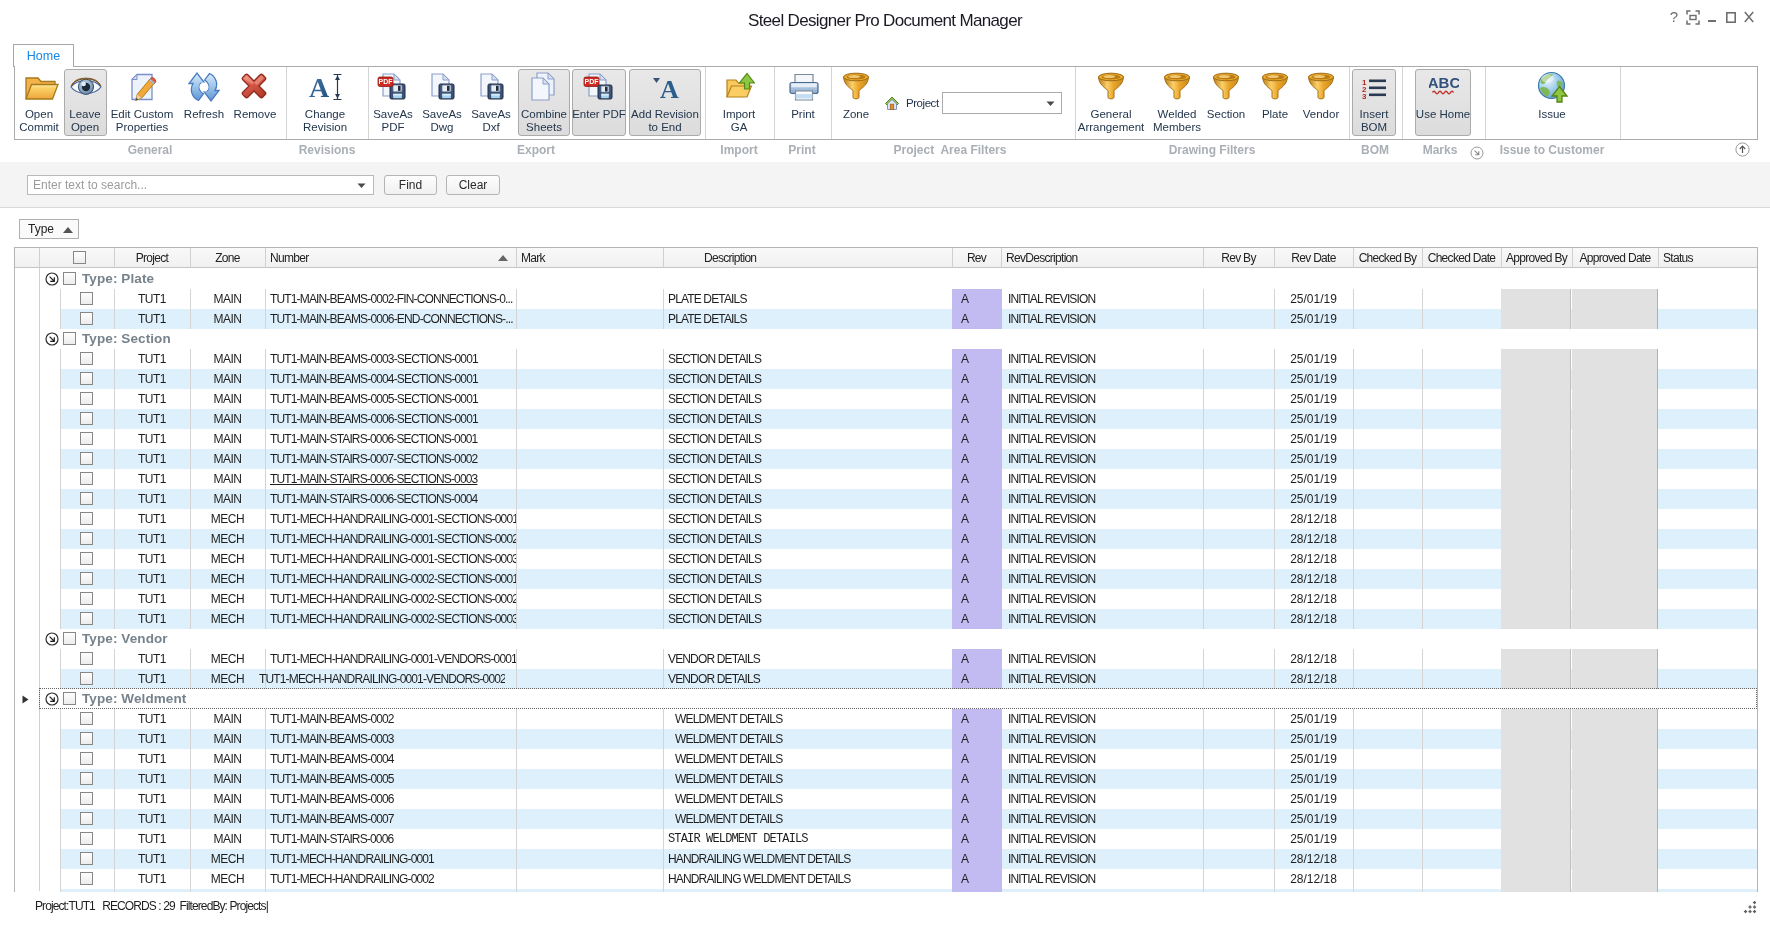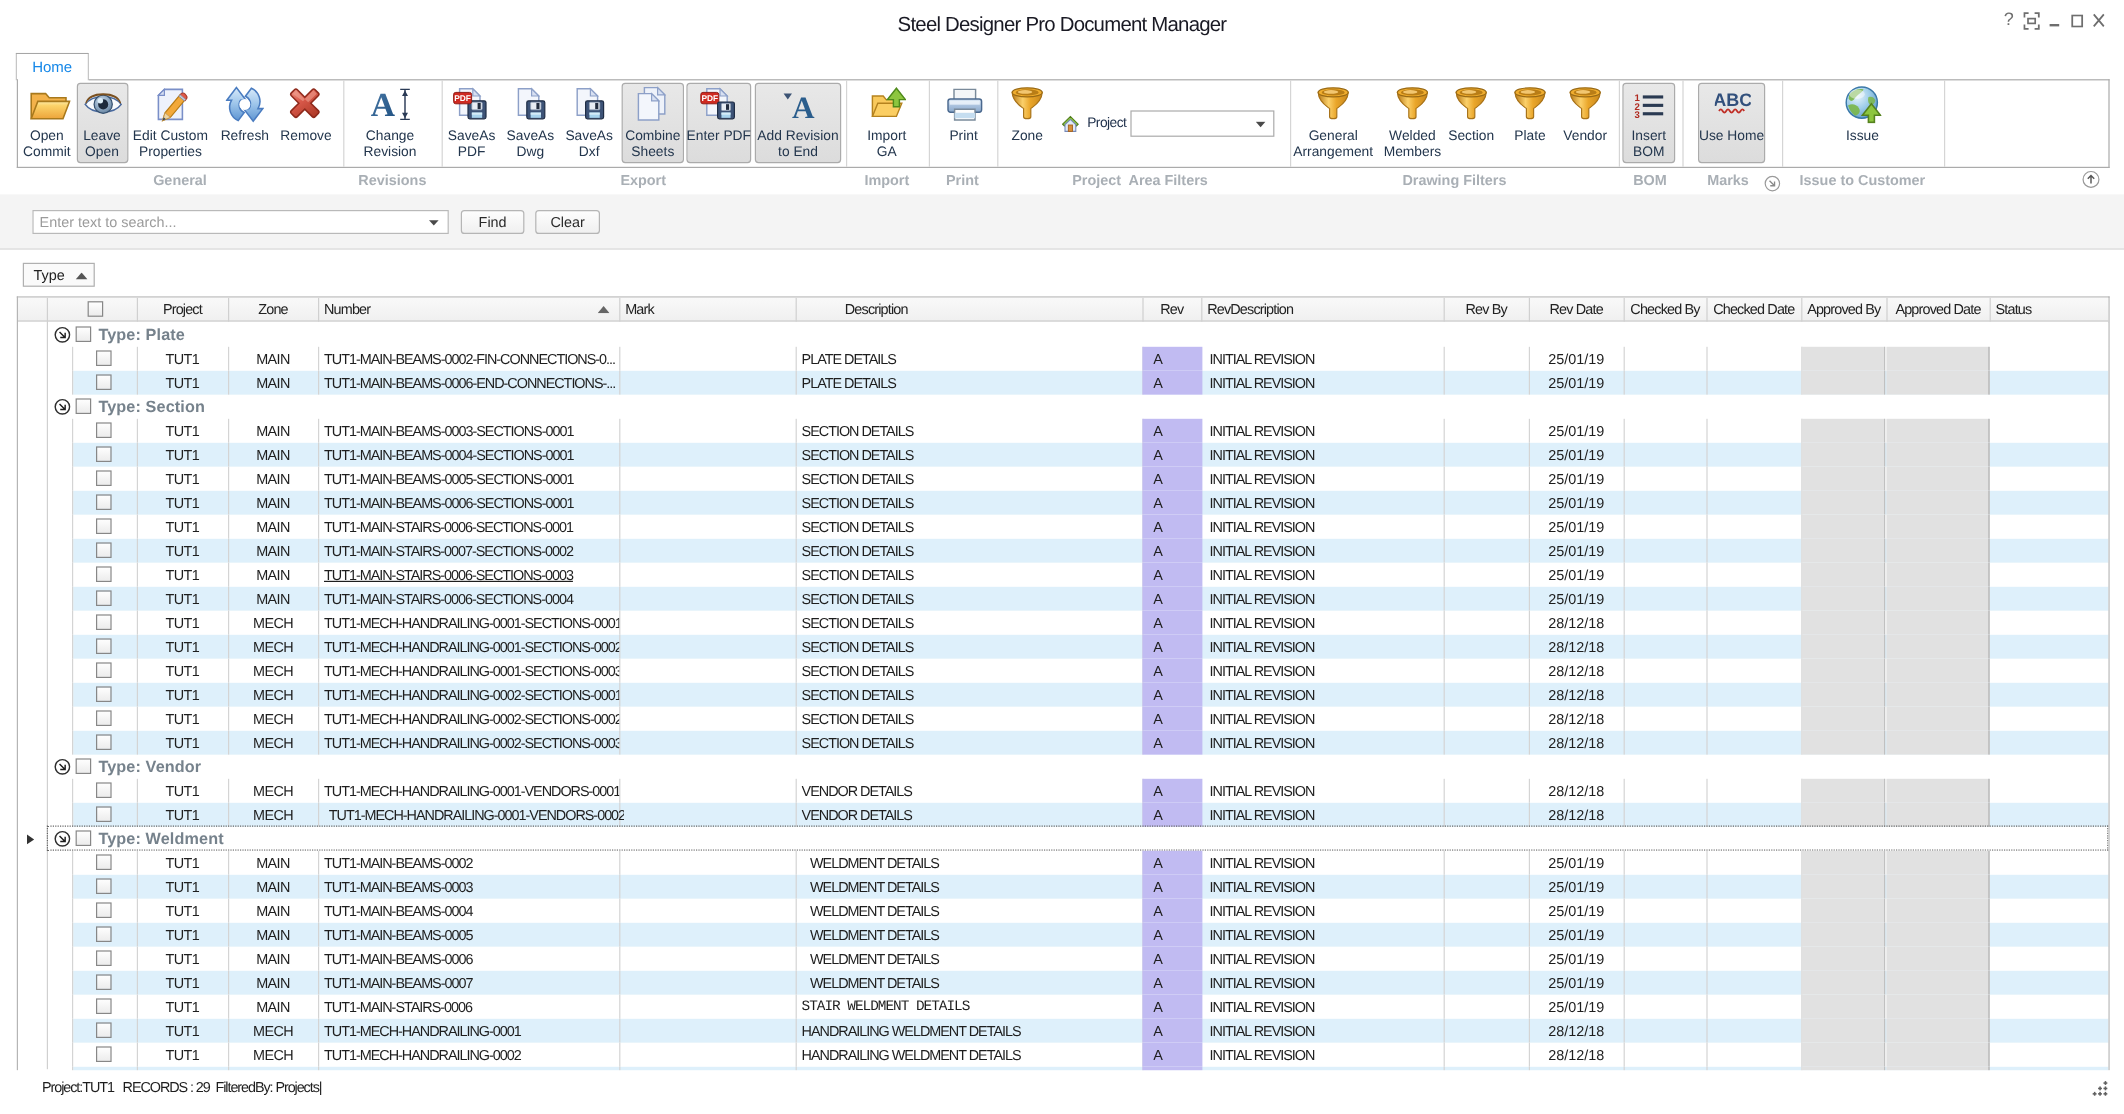--- a/index.html
+++ b/index.html
@@ -852,21 +852,21 @@
 <div class="vline" style="left:648px;top:421px;"></div>
 <div class="vline" style="left:937px;top:421px;"></div>
 <div class="vline" style="left:1188px;top:421px;"></div>
 <div class="vline" style="left:1259px;top:421px;"></div>
 <div class="vline" style="left:1338px;top:421px;"></div>
 <div class="vline" style="left:1407px;top:421px;"></div>
 <div class="vline" style="left:1486px;top:421px;"></div>
 <div class="cb" style="left:65px;top:424px;"></div>
 <div class="cell mid" style="left:99px;top:421px;width:76px;text-align:center;">TUT1</div>
 <div class="cell mid" style="left:175px;top:421px;width:75px;text-align:center;">MECH</div>
-<div class="cell" style="left:259px;top:421px;width:246px;">TUT1-MECH-HANDRAILING-0001-VENDORS-0002</div>
+<div class="cell" style="left:244px;top:421px;width:246px;">TUT1-MECH-HANDRAILING-0001-VENDORS-0002</div>
 <div class="cell" style="left:653px;top:421px;width:284px;">VENDOR DETAILS</div>
 <div class="abs" style="left:937px;top:421px;width:50px;height:20px;background:#c1bbf2;"></div>
 <div class="cell ns" style="left:946px;top:421px;width:40px;">A</div>
 <div class="cell" style="left:993px;top:421px;width:190px;">INITIAL REVISION</div>
 <div class="cell ns" style="left:1259px;top:421px;width:79px;text-align:center;">28/12/18</div>
 <div class="abs" style="left:1486px;top:421px;width:70px;height:20px;background:#e1e1e1;border-right:1px solid #c0c0c0;"></div>
 <div class="abs" style="left:1557px;top:421px;width:86px;height:20px;background:#e1e1e1;border-right:1px solid #b0b0b0;"></div>
 <div class="abs" style="left:25px;top:441px;width:1717px;height:20px;background:#fff;"></div>
 <div class="abs" style="left:30px;top:444px;"><svg width="14" height="14" viewBox="0 0 14 14">
         <circle cx="7" cy="7" r="6" fill="#fff" stroke="#2e2e2e" stroke-width="1.2"></circle>

